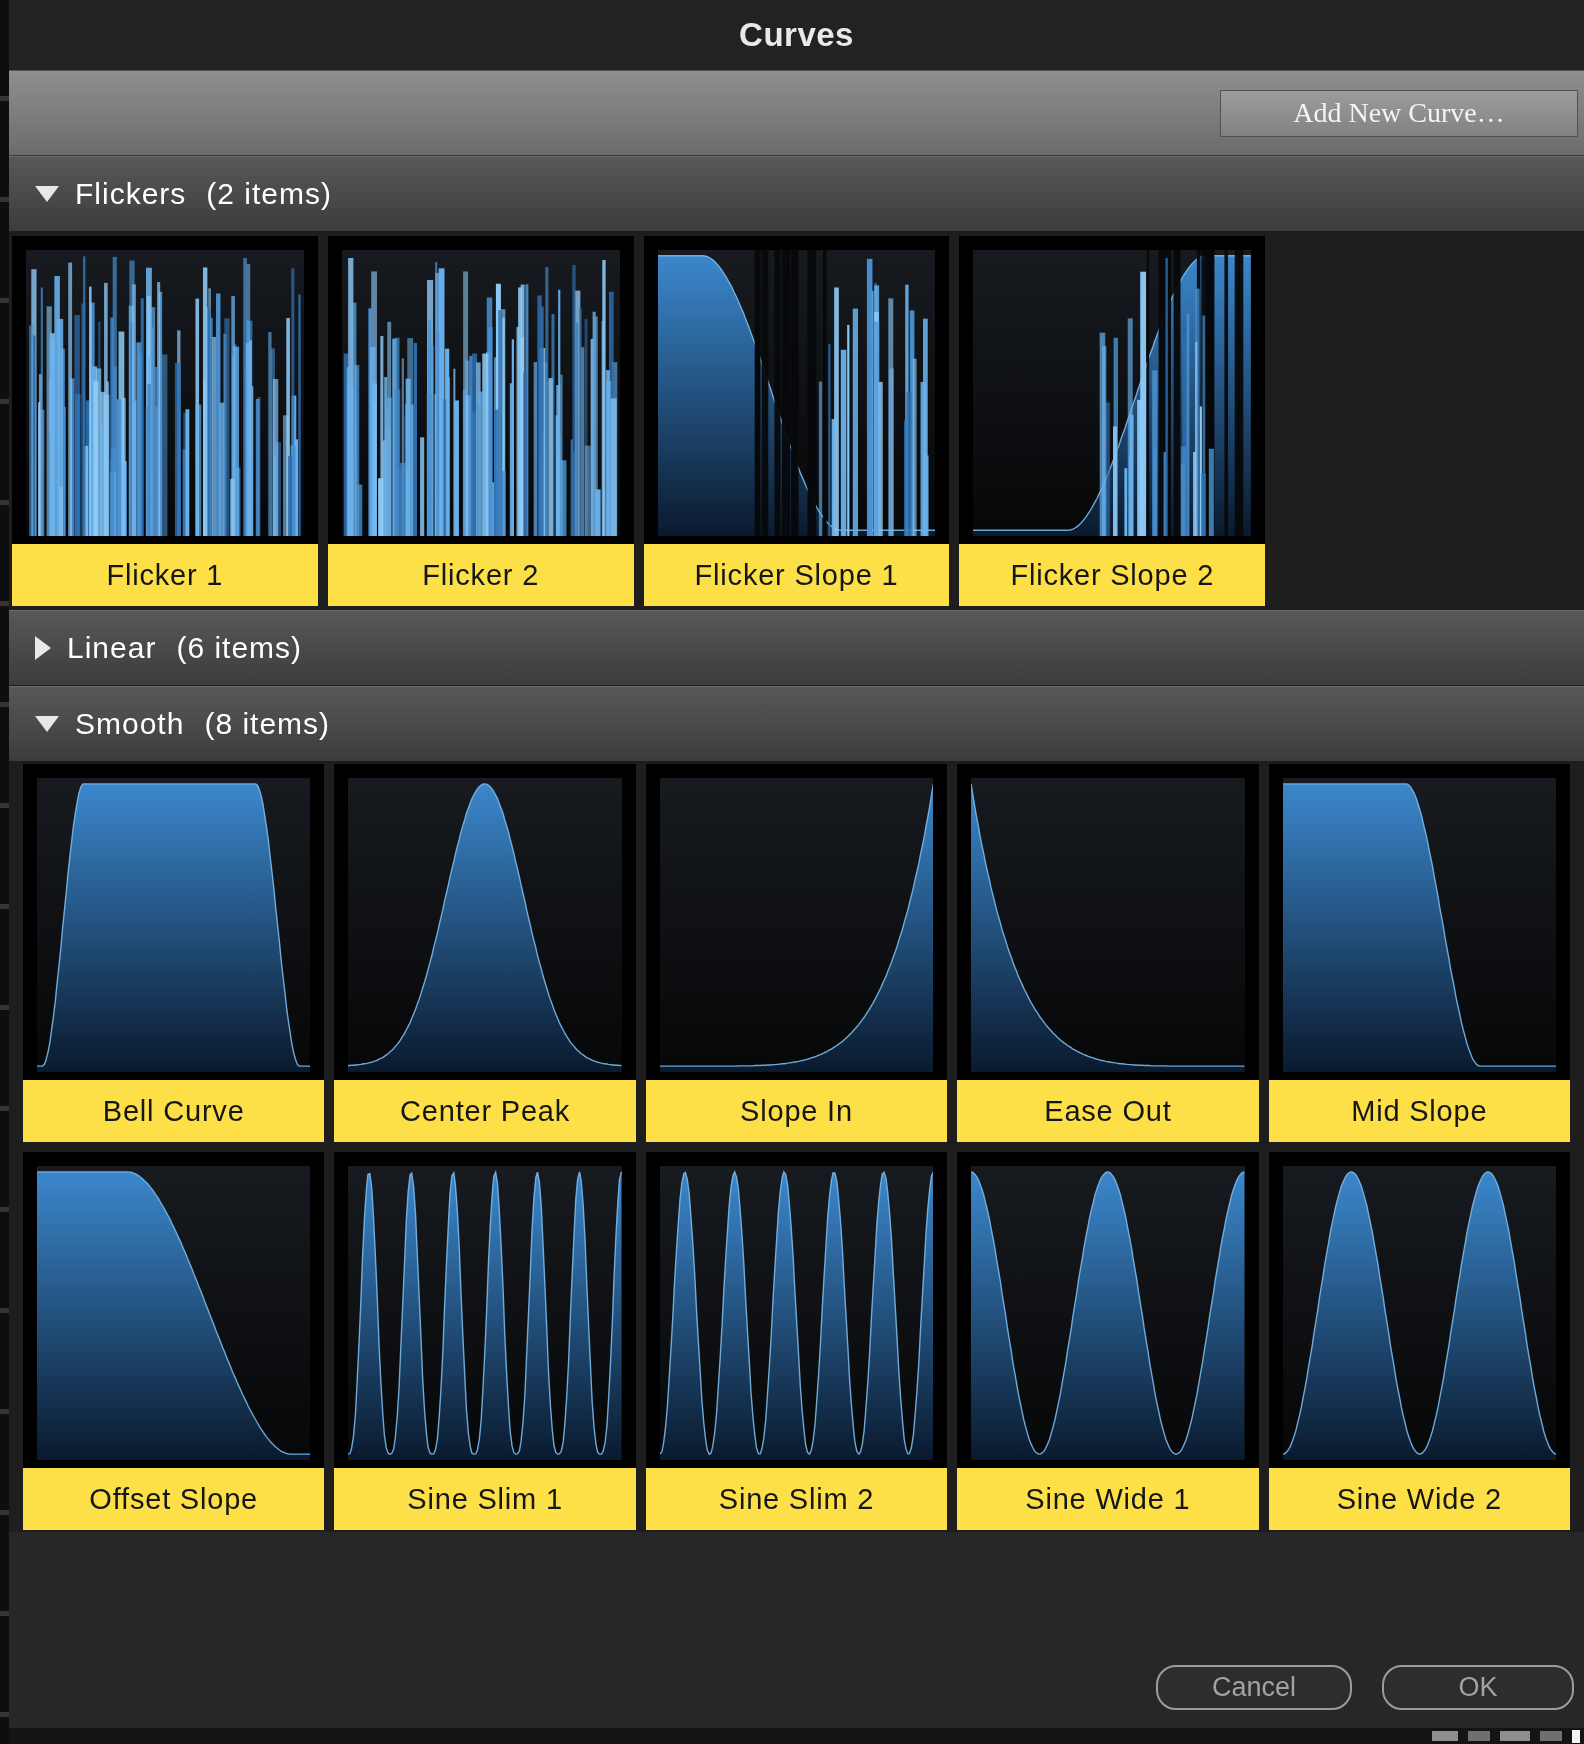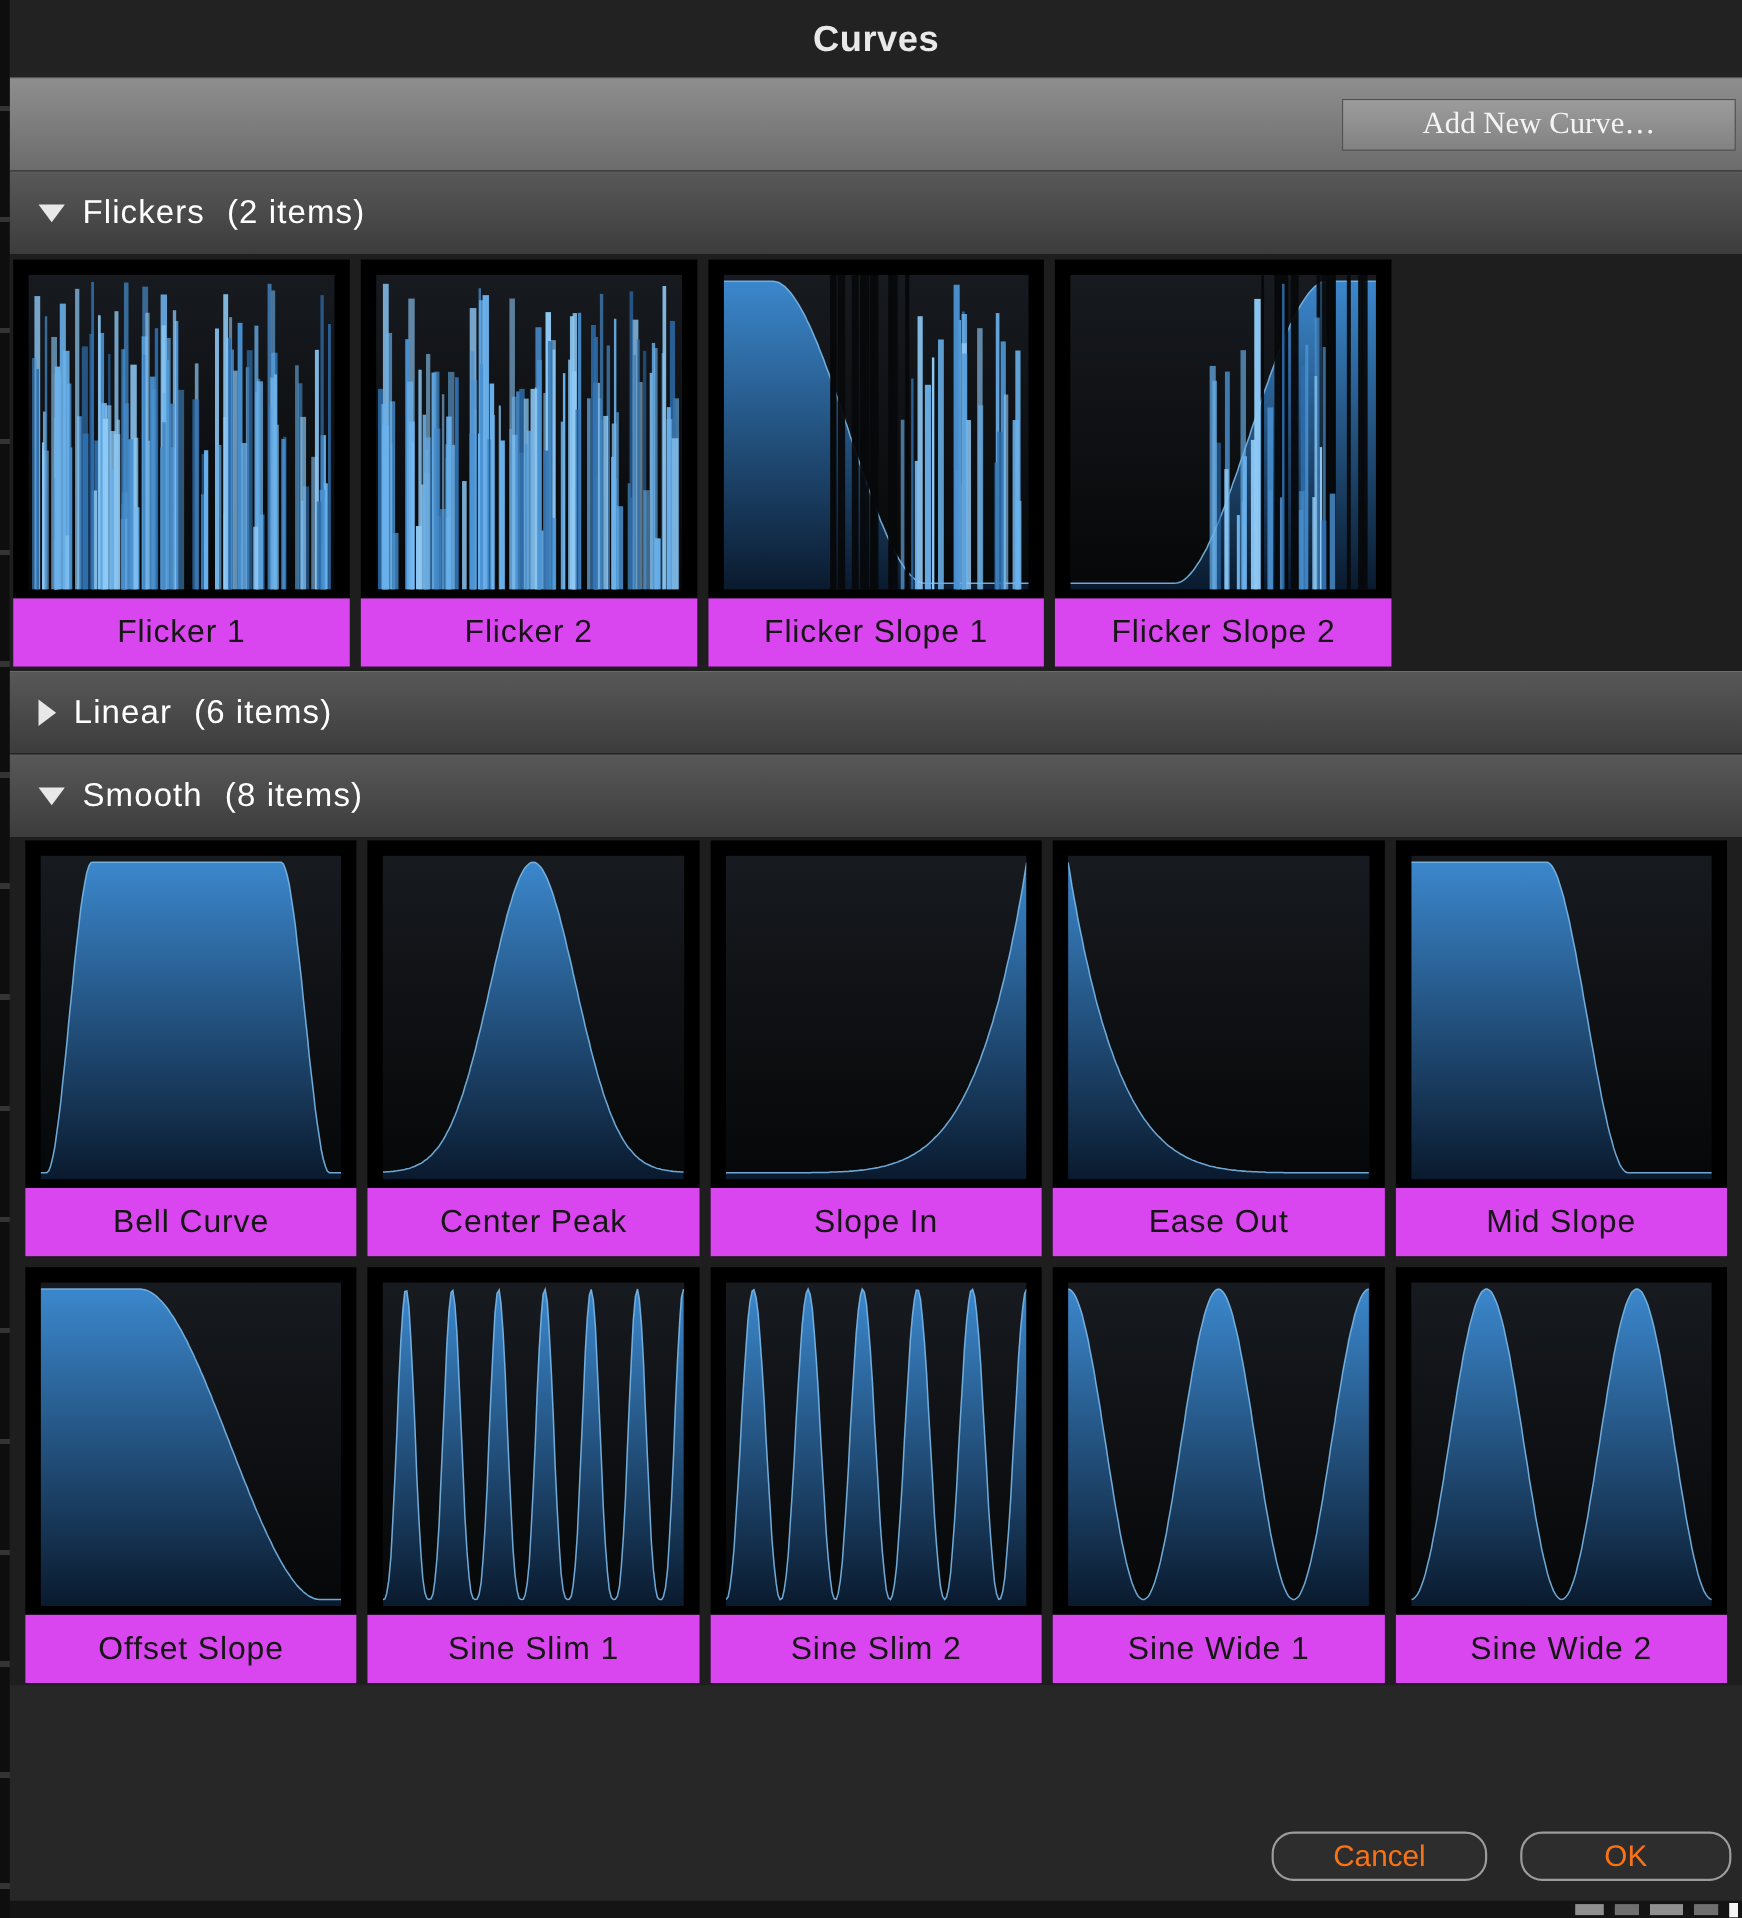--- a/index.html
+++ b/index.html
@@ -33,27 +33,27 @@
   .sec-count{margin-left:20px;letter-spacing:1px}
 
   .grid{display:grid;grid-template-columns:repeat(5,1fr);gap:10px;background:#1e1e1e}
   .grid-flickers{padding:4px 3px}
   .grid-smooth{padding:2px 14px}
   .cell{background:#000;display:flex;flex-direction:column;cursor:pointer}
   .plot{margin:14px 14px 8px;background:linear-gradient(#171a1f,#060708)}
   .grid-flickers .plot{height:286px}
   .grid-smooth .plot{height:294px}
   .plot svg{width:100%;height:100%;display:block}
-  .cell-label{height:62px;margin-top:auto;background:#d946ef;color:#161616;
+  .cell-label{height:62px;margin-top:auto;background:#fde047;color:#161616;
     font-size:29px;letter-spacing:.8px;display:flex;align-items:center;justify-content:center}
 
   .footer{flex:1;display:flex;align-items:flex-end;justify-content:flex-end;
     gap:30px;padding:0 10px 18px}
   .btn{height:45px;background:#2d2d2d;border:2px solid #9c9c9c;border-radius:20px;
-    color:#f97316;font-size:27px;cursor:pointer;font-family:"Liberation Sans",sans-serif}
+    color:#a3a3a3;font-size:27px;cursor:pointer;font-family:"Liberation Sans",sans-serif}
   .btn.cancel{width:196px}
   .btn.ok{width:192px}
 
   .bottom-strip{height:16px;background:#141414;display:flex;align-items:center;
     justify-content:flex-end;gap:10px;padding-right:4px}
   .mini-glyph{display:inline-block;height:10px;background:#8f8f8f}
   .mini-glyph.g1{width:26px}
   .mini-glyph.g2{width:22px;background:#6f6f6f}
   .mini-glyph.g3{width:30px}
   .mini-glyph.g4{width:22px;background:#6f6f6f}

